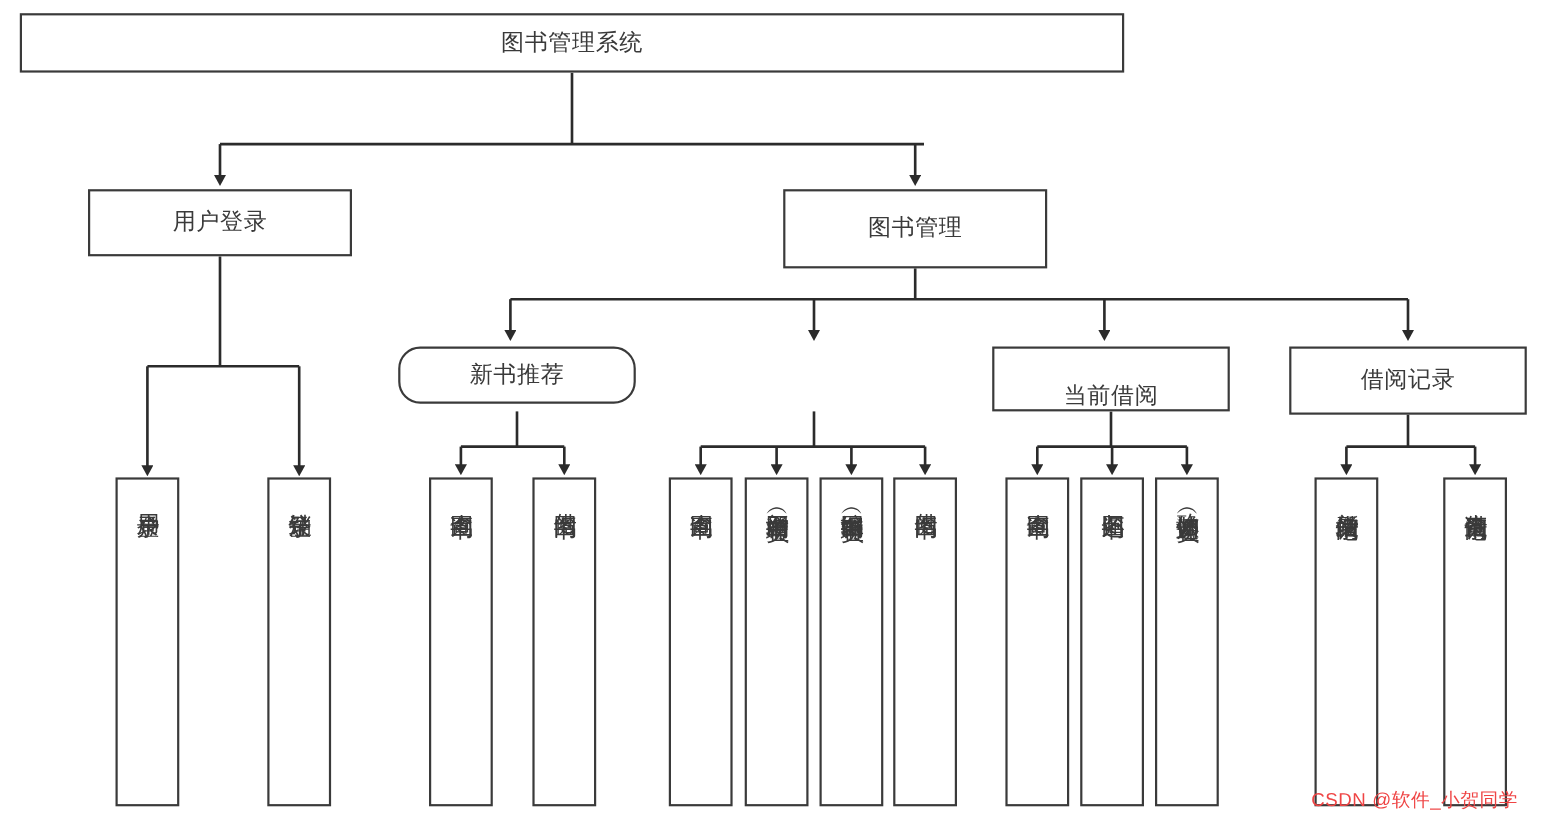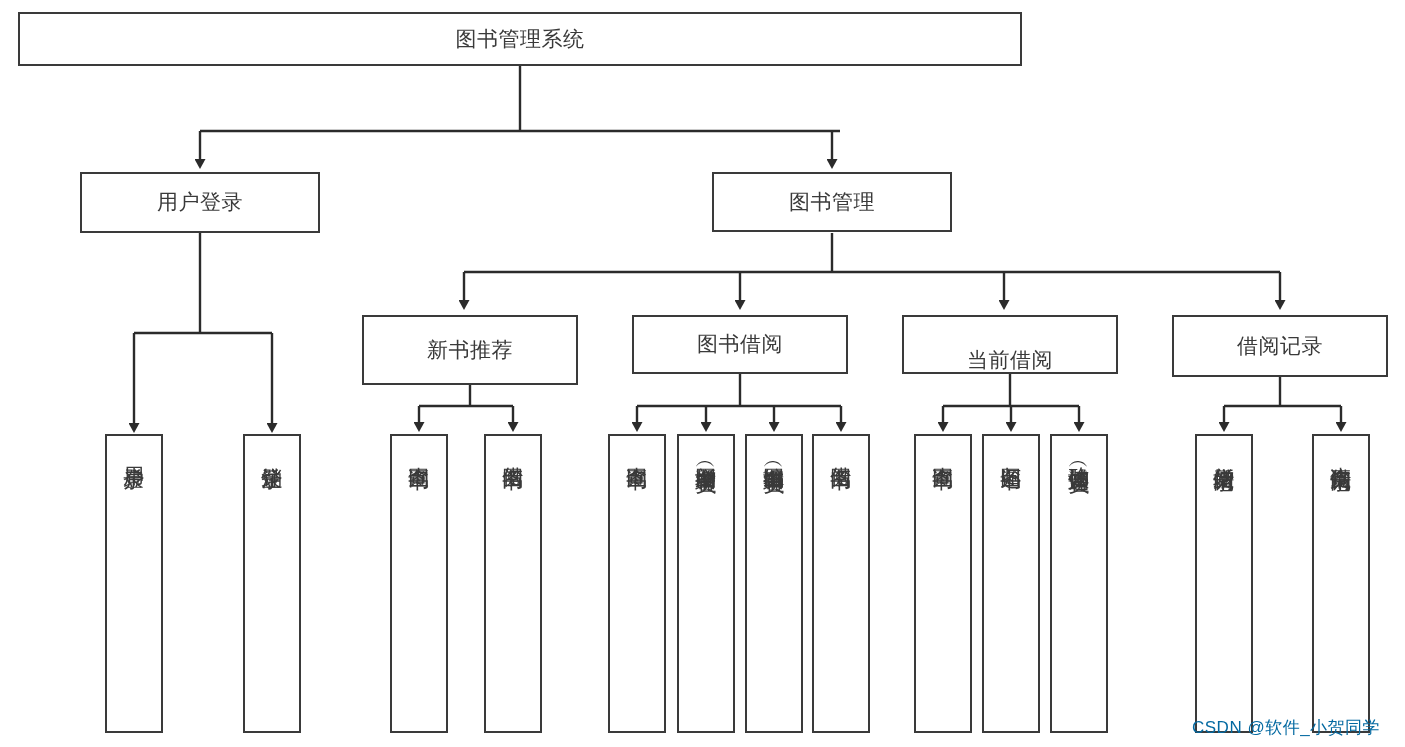--- a/index.html
+++ b/index.html
@@ -55,21 +55,21 @@
     line-height: 1.32;
     letter-spacing: 1px;
     white-space: normal;
     max-height: 270px;
   }
   #watermark {
     position: absolute;
     left: 1192px;
     top: 716px;
     font-size: 17px;
-    color: #0369a1;
+    color: #ef4444;
     white-space: nowrap;
     letter-spacing: 0.5px;
   }
 </style>
 </head>
 <body>
 
 <div id="diagram-root">
 
   <svg class="edges" viewBox="0 0 1405 747">
@@ -122,29 +122,26 @@
     </g>
   </svg>
 
   <div class="node" style="left:18px; top:12px; width:1004px; height:54px;">
     <span class="label">图书管理系统</span>
   </div>
 
   <div class="node" style="left:80px; top:172px; width:240px; height:61px;">
     <span class="label">用户登录</span>
   </div>
-  <div class="node" style="left:712px; top:172px; width:240px; height:60px;">
+  <div class="node" style="left:712px; top:172px; width:240px; height:72px;">
     <span class="label">图书管理</span>
   </div>
 
-  <div class="node" style="left:362px; top:315px; width:216px; height:70px;">
+  <div class="node" style="left:362px; top:315px; width:216px; height:52px;border-radius:20px;">
     <span class="label">新书推荐</span>
-  </div>
-  <div class="node" style="left:632px; top:315px; width:216px; height:59px;">
-    <span class="label">图书借阅</span>
   </div>
   <div class="node" style="left:902px; top:315px; width:216px; height:59px;align-items:flex-end;">
     <span class="label">当前借阅</span>
   </div>
   <div class="node" style="left:1172px; top:315px; width:216px; height:62px;">
     <span class="label">借阅记录</span>
   </div>
 
   <div class="node leaf" style="left:105px; top:434px; width:58px; height:299px;">
     <span class="label">用户登录</span>

